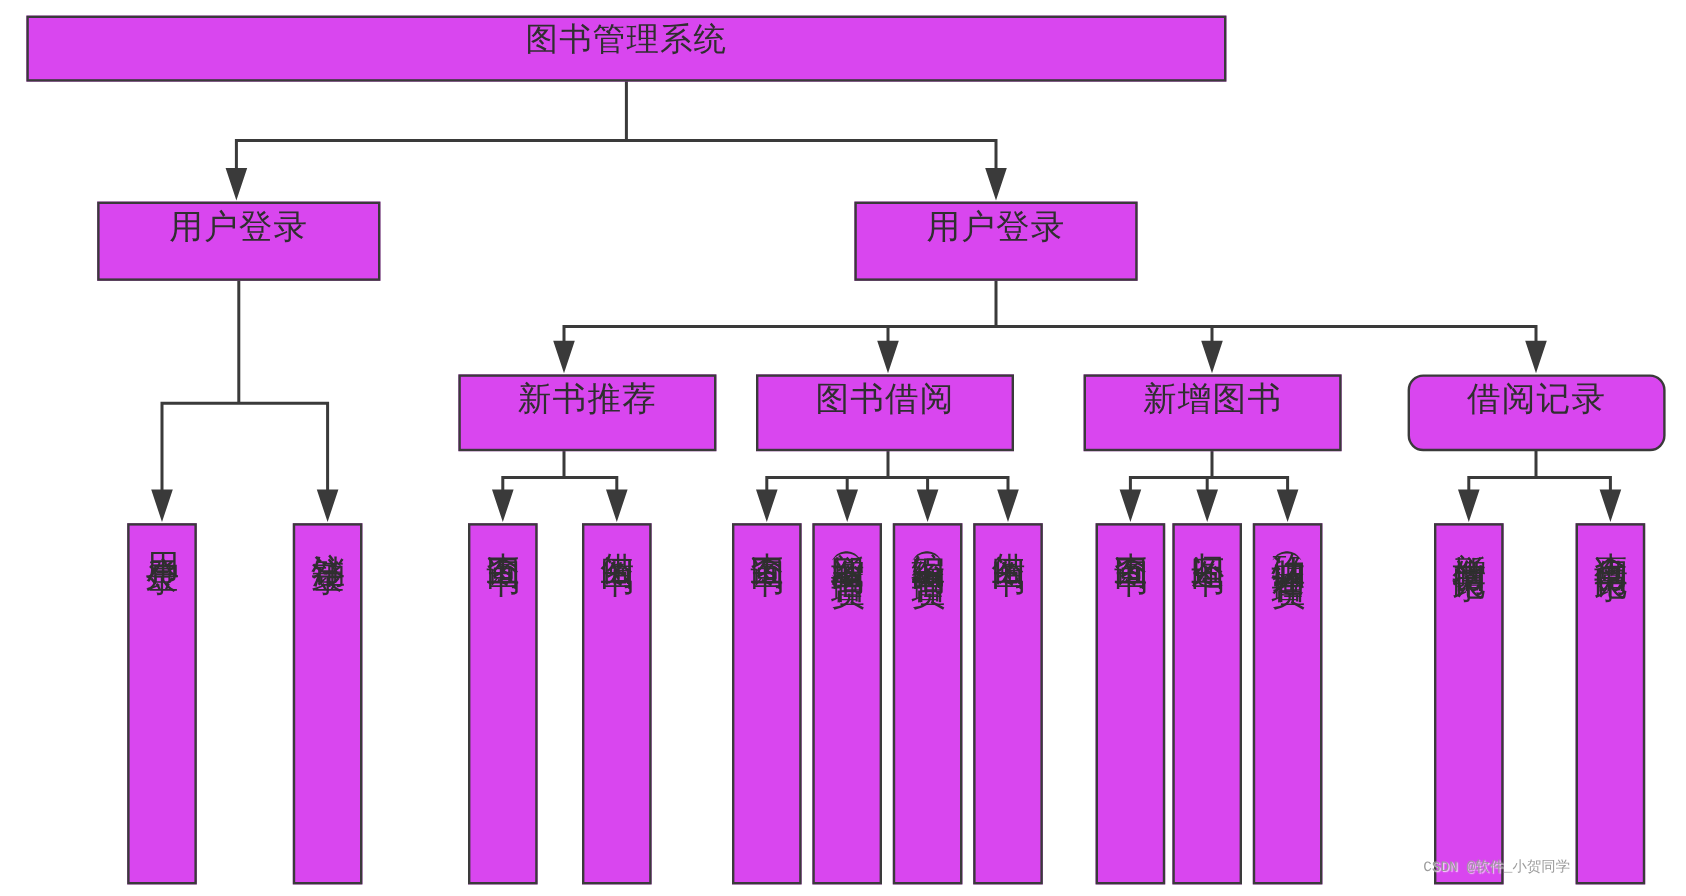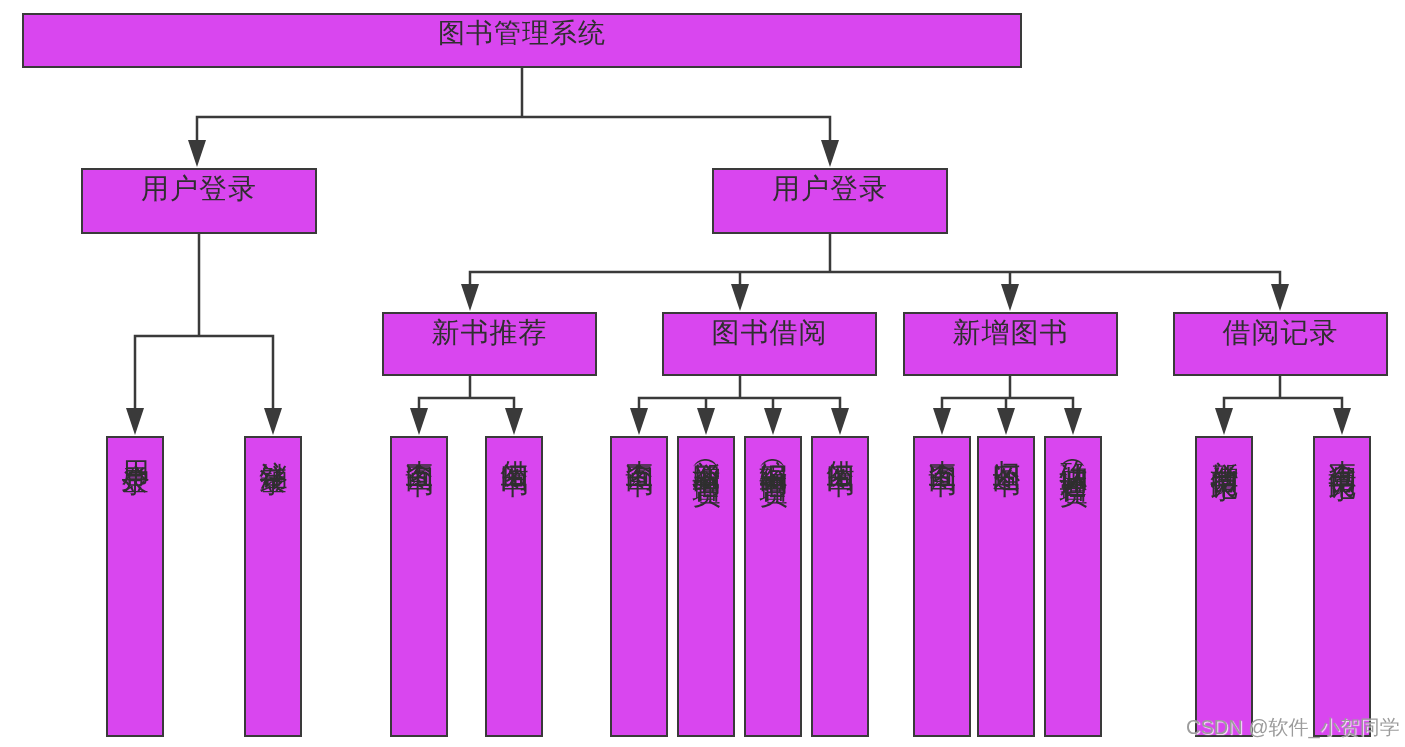--- a/index.html
+++ b/index.html
@@ -44,25 +44,26 @@
     text-orientation: mixed;
     font-size: 28px;
     letter-spacing: 3px;
     line-height: 1;
     color: #2f2f2f;
   }
   .watermark {
     position: absolute;
     left: 1186px;
     top: 714px;
-    font-size: 20px;
+    font-size: 12px;
     color: #9c9c9c;
     text-shadow: 1px 1px 1px rgba(255,255,255,0.9);
     white-space: nowrap;
     z-index: 5;
+    font-family: Liberation Mono, monospace;
   }
 </style>
 </head>
 <body>
 
 <div id="canvas">
 
   <svg id="connectors" viewBox="0 0 1405 747" xmlns="http://www.w3.org/2000/svg">
     <path d="M522 66V117 M197 117H830 M197 117V142 M830 117V142
              M199 232V336 M135 336H273 M135 336V410 M273 336V410
@@ -87,27 +88,27 @@
   <div class="node" style="left:81px;top:168px;width:236px;height:66px;">
     <span class="hlabel">用户登录</span>
   </div>
   <div class="node" style="left:712px;top:168px;width:236px;height:66px;">
     <span class="hlabel">用户登录</span>
   </div>
 
   <div class="node" style="left:382px;top:312px;width:215px;height:64px;">
     <span class="hlabel">新书推荐</span>
   </div>
-  <div class="node" style="left:662px;top:312px;width:215px;height:64px;">
+  <div class="node" style="left:630px;top:312px;width:215px;height:64px;">
     <span class="hlabel">图书借阅</span>
   </div>
   <div class="node" style="left:903px;top:312px;width:215px;height:64px;">
     <span class="hlabel">新增图书</span>
   </div>
-  <div class="node" style="left:1173px;top:312px;width:215px;height:64px;">
+  <div class="node" style="left:1173px;top:312px;width:215px;height:64px;border-radius:13px;">
     <span class="hlabel">借阅记录</span>
   </div>
 
   <div class="node leaf" style="left:106px;top:436px;width:58px;height:301px;">
     <span class="vlabel">用户登录</span>
   </div>
   <div class="node leaf" style="left:244px;top:436px;width:58px;height:301px;">
     <span class="vlabel">注销登录</span>
   </div>
   <div class="node leaf" style="left:390px;top:436px;width:58px;height:301px;">

